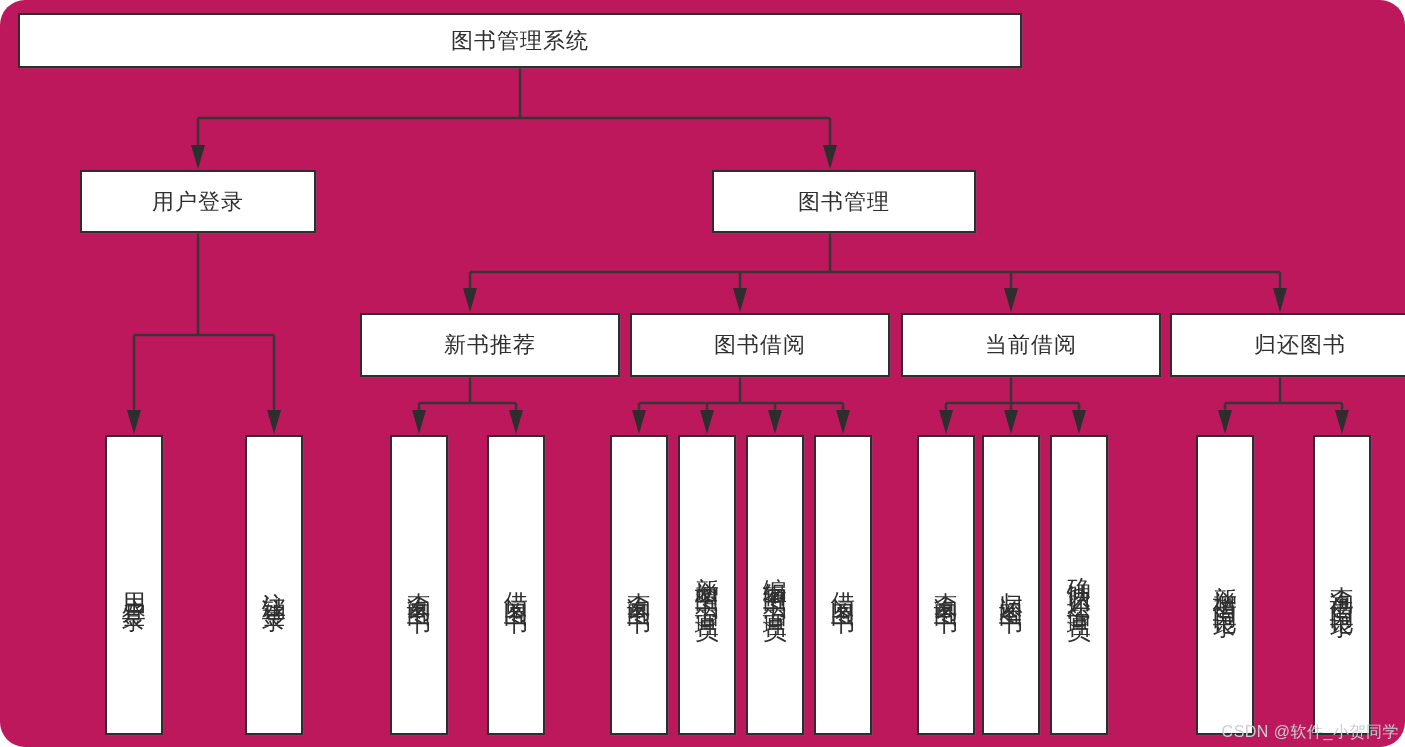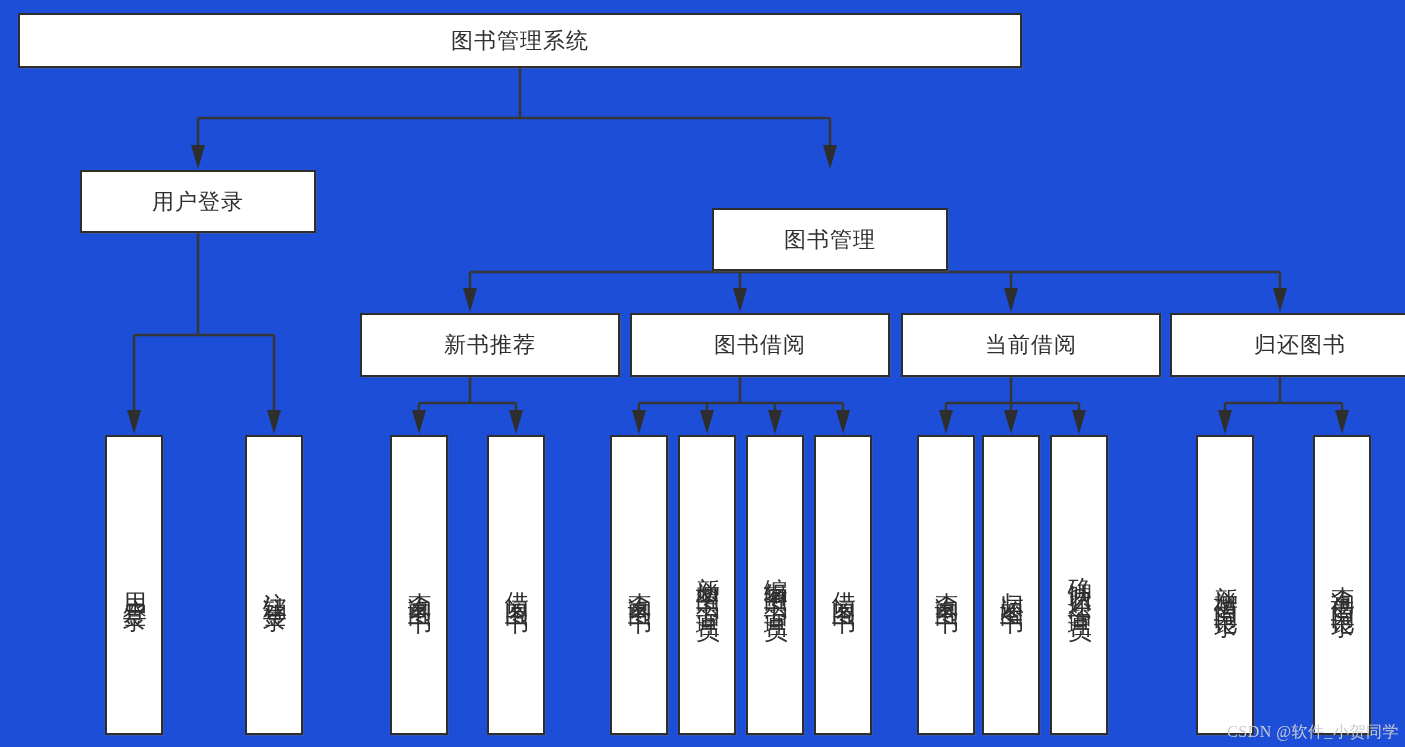--- a/index.html
+++ b/index.html
@@ -1,29 +1,29 @@
 <!DOCTYPE html>
 <html><head>
 <meta charset="utf-8">
 <style>
   html,body { margin:0; padding:0; background:#ffffff; }
   .canvas {
-    position:relative; width:1405px; height:747px; background:#1d4ed8;
-    font-family:Liberation Serif, serif; color:#333333; overflow:hidden;
+    position:relative; width:1405px; height:747px; background:#be185d;
+    font-family:Liberation Sans, sans-serif; color:#333333; overflow:hidden;border-radius:25px;
   }
   svg.connectors { position:absolute; left:0; top:0; z-index:1; }
   .box {
     position:absolute; box-sizing:border-box; background:#ffffff;
     border:2px solid #2e2e2e; display:flex; align-items:center; justify-content:center;
     z-index:2; box-shadow:1px 1px 0 rgba(100,100,100,0.35);
   }
   .htext { font-size:22px; letter-spacing:1px; white-space:nowrap; color:#2f2f2f; }
   .root  { left:18px;  top:13px;  width:1004px; height:55px; }
   .lvl2a { left:80px;  top:170px; width:236px;  height:63px; }
-  .lvl2b { left:712px; top:170px; width:236px;  height:63px;margin-top:38px; }
+  .lvl2b { left:712px; top:170px; width:264px;  height:63px; }
   .lvl3  { top:313px; width:260px; height:64px; }
   .s0 { left:360px; }  .s1 { left:630px; }  .s2 { left:901px; }  .s3 { left:1170px; }
   .leaf { top:435px; width:58px; height:300px; }
   .vtext {
     writing-mode:vertical-rl; text-orientation:mixed;
     font-size:24px; line-height:1.15; letter-spacing:6px; color:#2f2f2f;
   }
   .la0 { left:105px; }  .la1 { left:245px; }
   .lb00 { left:390px; } .lb01 { left:487px; }
   .lb10 { left:610px; } .lb11 { left:678px; } .lb12 { left:746px; } .lb13 { left:814px; }

